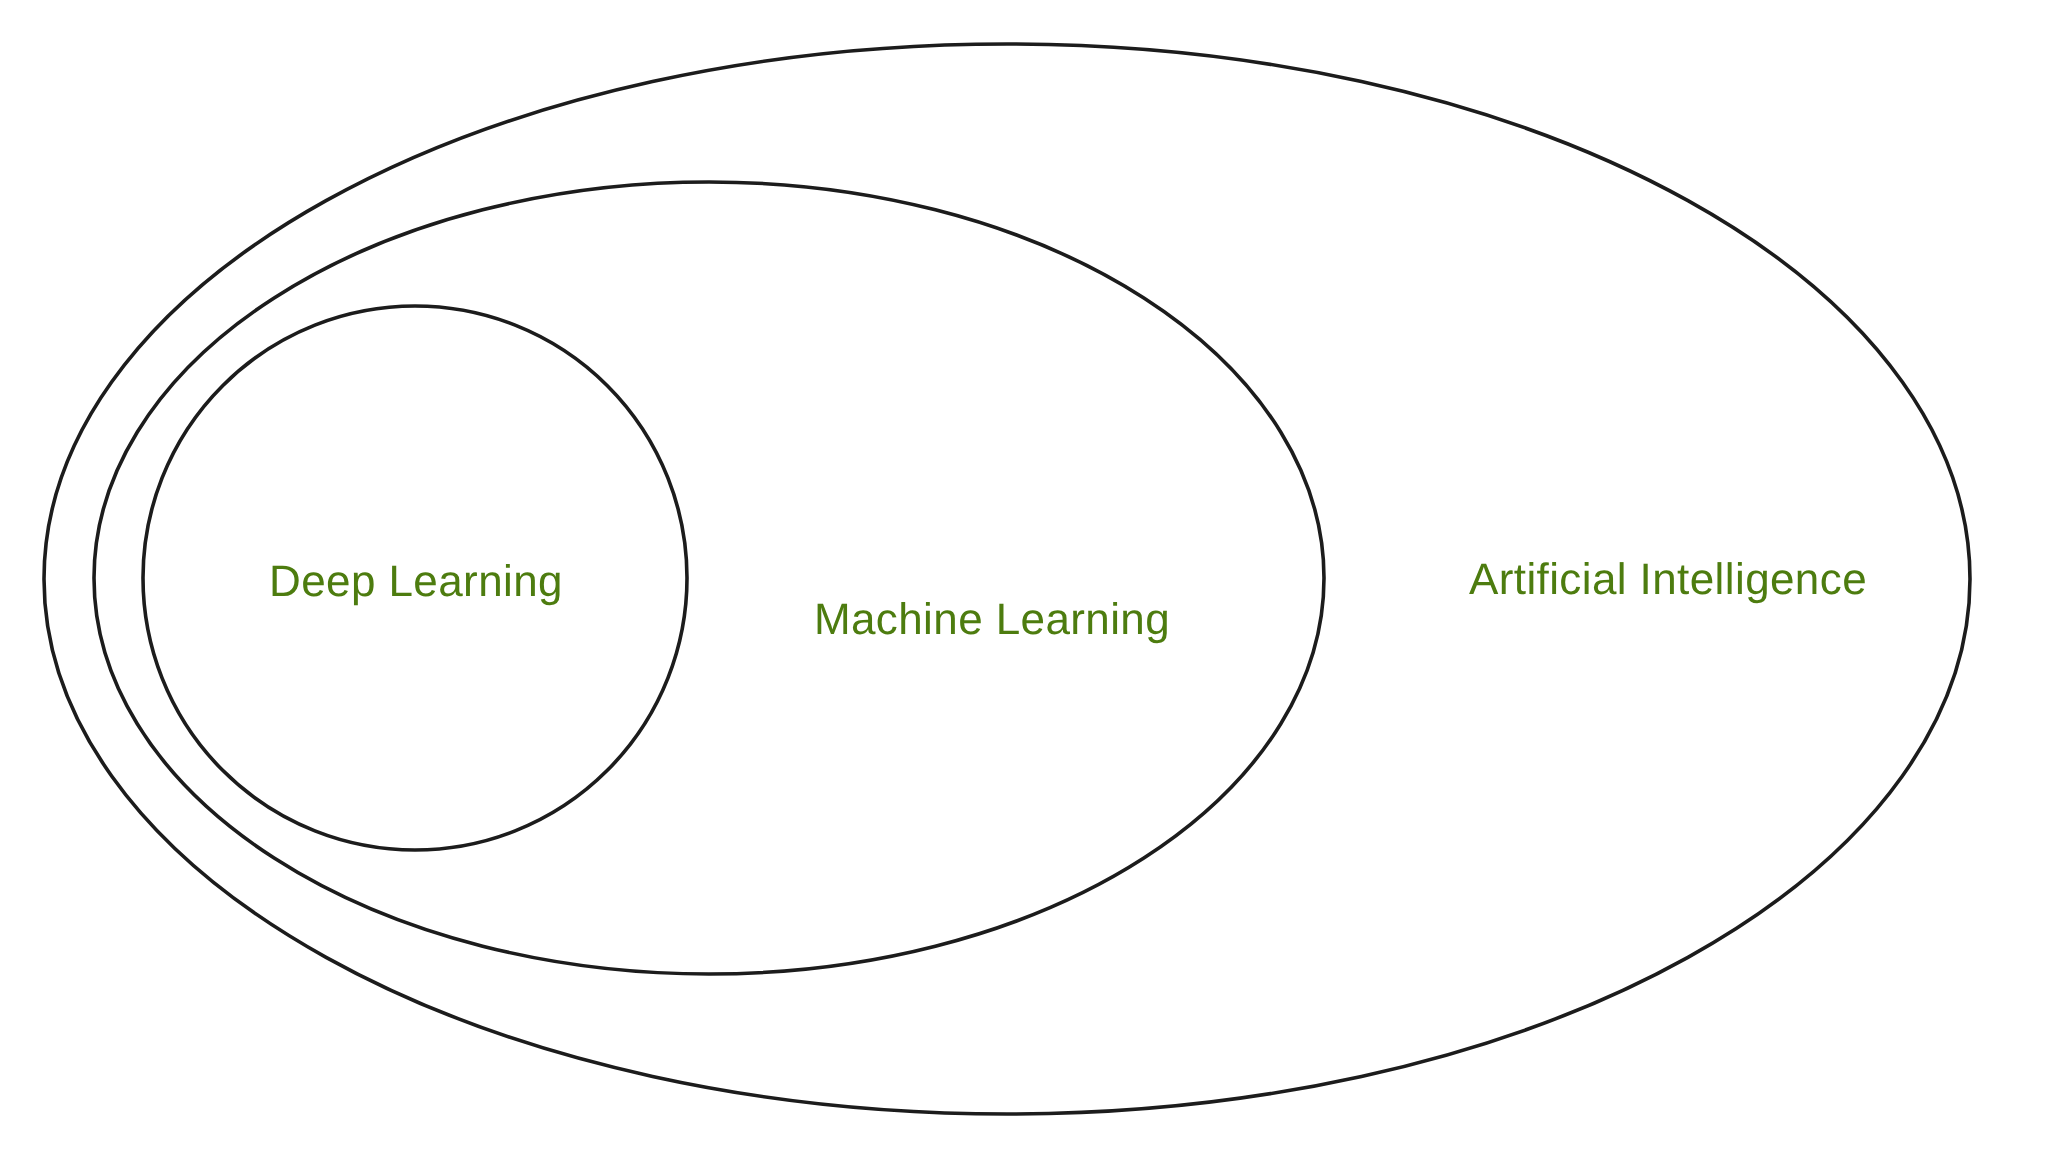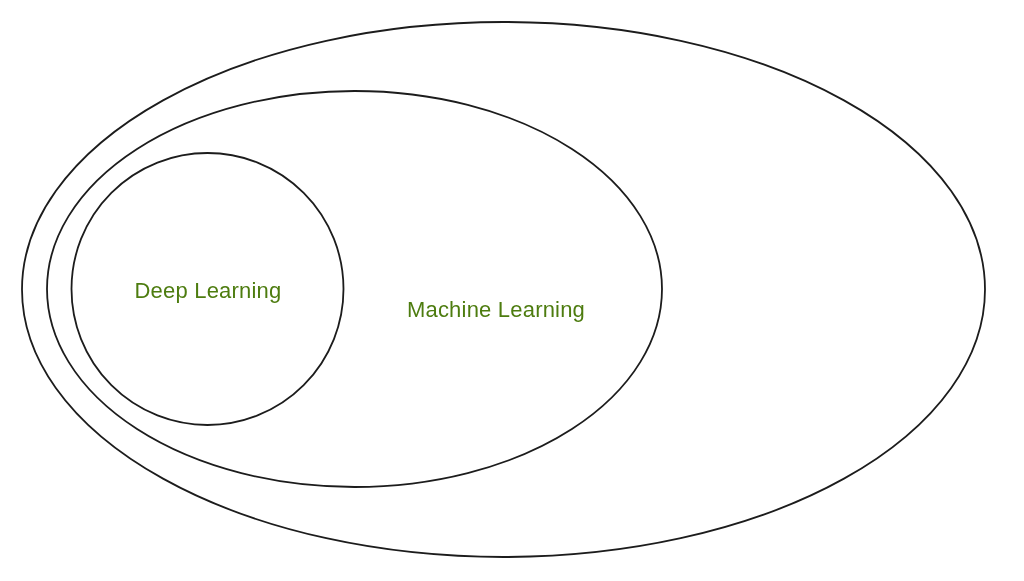--- a/index.html
+++ b/index.html
@@ -43,14 +43,15 @@
   <svg width="1024" height="581" viewBox="0 0 1024 581">
     <ellipse cx="503.5" cy="289.5" rx="481.5" ry="267.5" fill="none" stroke-width="1.8" stroke="#1c1c1c"></ellipse>
     <ellipse cx="354.5" cy="289" rx="307.5" ry="198" fill="none" stroke-width="1.8" stroke="#1c1c1c"></ellipse>
     <circle cx="207.5" cy="289" r="136" fill="none" stroke-width="1.8" stroke="#1c1c1c"></circle>
   </svg>
 
   <div class="set-label label-dl">Deep Learning</div>
 
   <div class="set-label label-ml">Machine Learning</div>
 
+  <div class="set-label label-ai">Artificial Intelligence</div>
 
 </div>
 
 </body></html>

